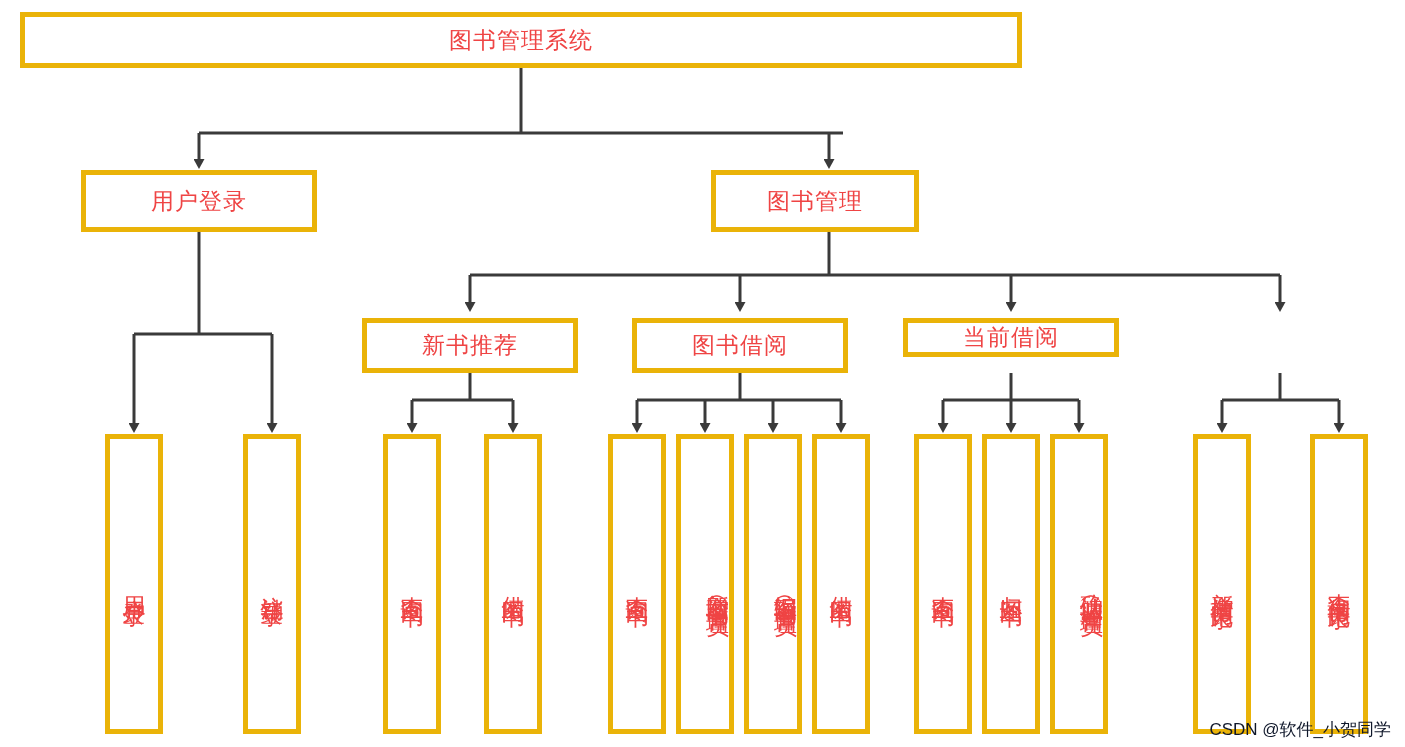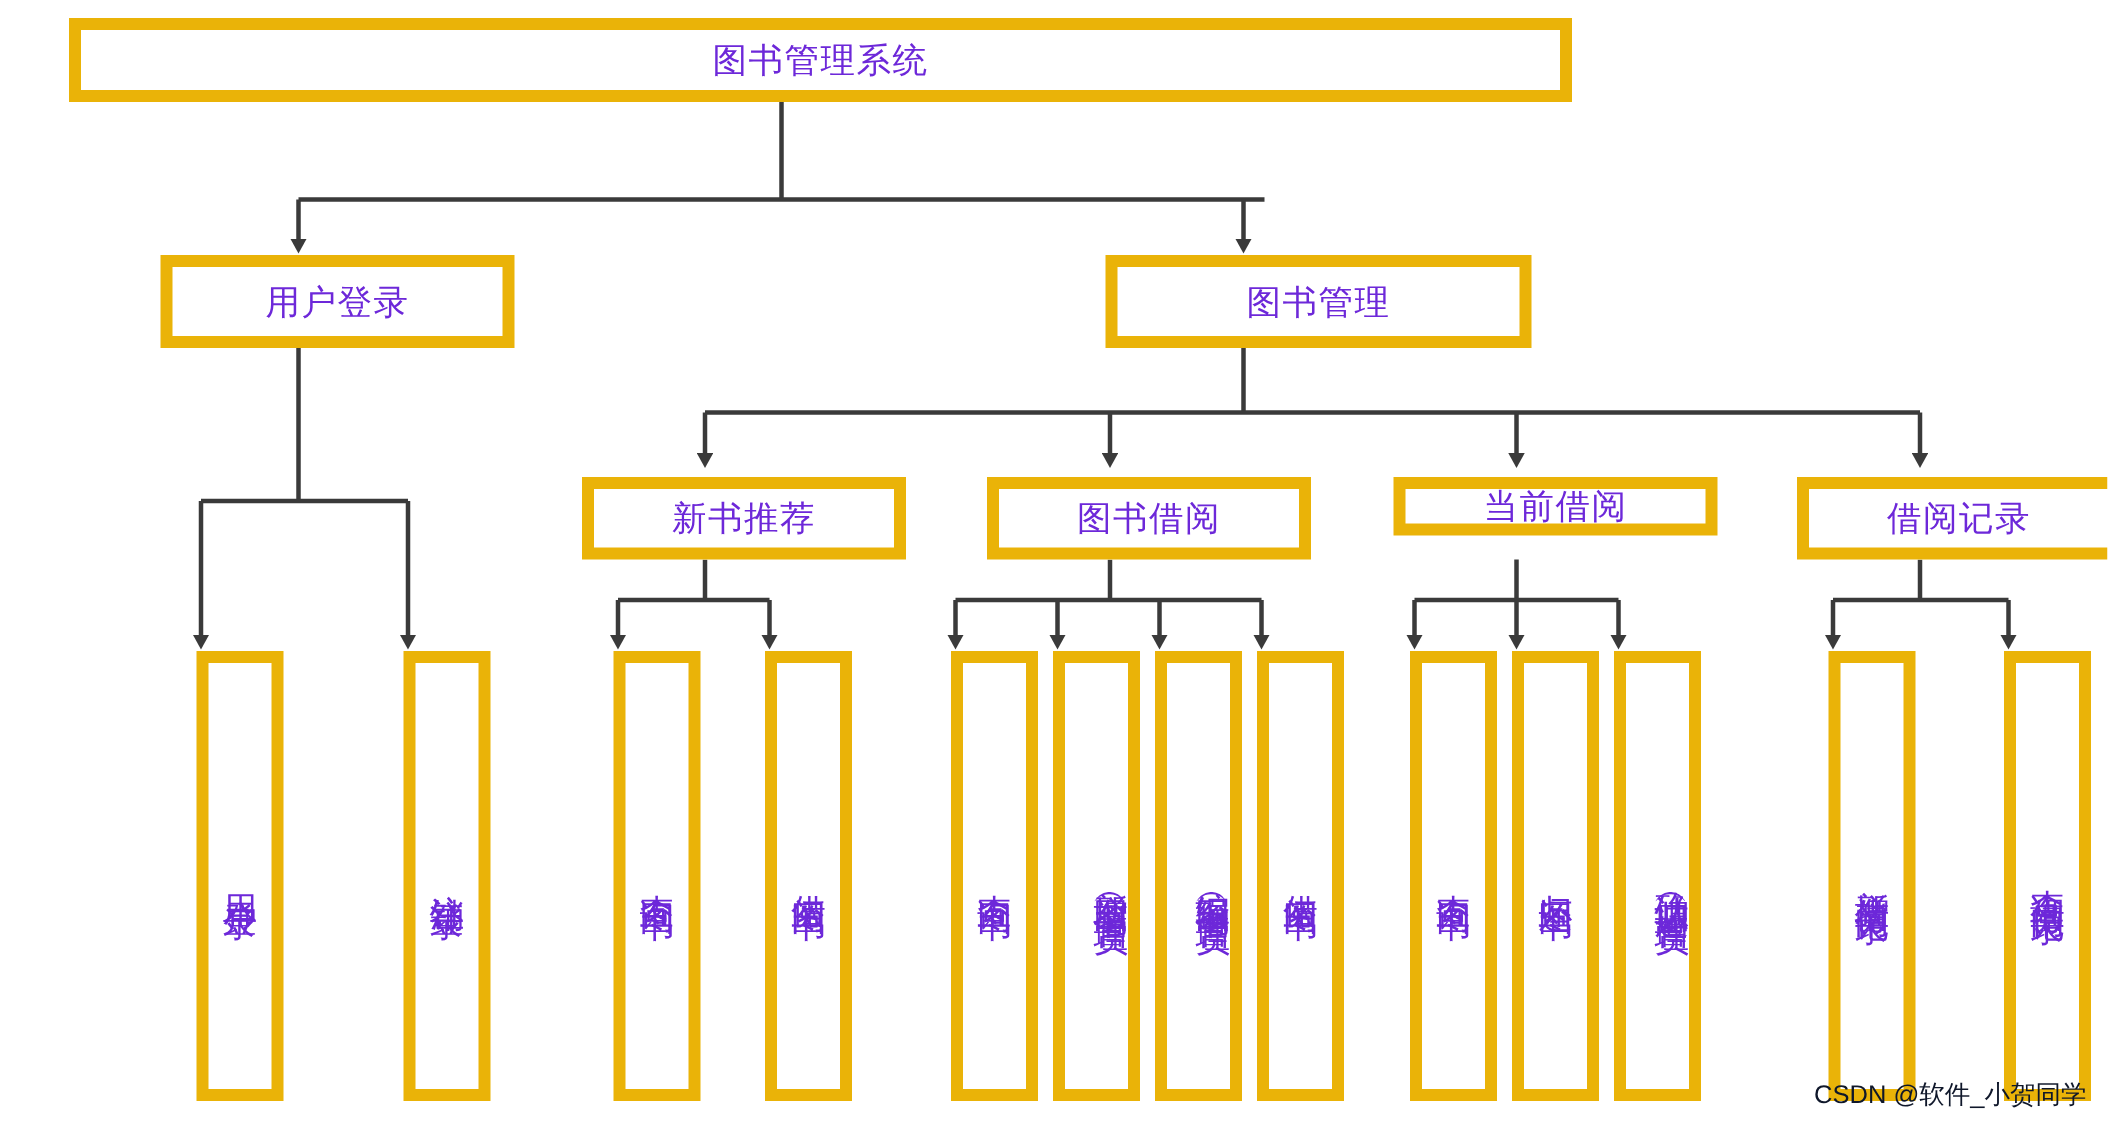--- a/index.html
+++ b/index.html
@@ -22,27 +22,26 @@
     left: 0;
     top: 0;
     width: 1405px;
     height: 747px;
     pointer-events: none;
   }
   .node {
     position: absolute;
     box-sizing: border-box;
     background: #ffffff;
-    border: 8px solid #eab308;
+    border: 5px solid #eab308;
     display: flex;
     align-items: center;
     justify-content: center;
-    color: #6d28d9;
+    color: #ef4444;
     z-index: 2;
-    margin-left: 26px;
   }
   .node.horiz {
     font-size: 23px;
     letter-spacing: 1px;
   }
   .node.vert {
     writing-mode: vertical-rl;
     text-orientation: upright;
     font-size: 23px;
     letter-spacing: 3px;
@@ -116,26 +115,25 @@
       <path d="M1280,373 L1280,400"></path>
       <path d="M1222,400 L1339,400"></path>
       <path d="M1222,400 L1222,424" marker-end="url(#arrow)"></path>
       <path d="M1339,400 L1339,424" marker-end="url(#arrow)"></path>
     </g>
   </svg>
 
   <div class="node horiz" style="left:20px; top:12px; width:1002px; height:56px;">图书管理系统</div>
 
   <div class="node horiz" style="left:81px; top:170px; width:236px; height:62px;">用户登录</div>
-  <div class="node horiz" style="left:711px; top:170px; width:284px; height:62px;">图书管理</div>
+  <div class="node horiz" style="left:711px; top:170px; width:208px; height:62px;">图书管理</div>
 
   <div class="node horiz" style="left:632px; top:318px; width:216px; height:55px;">图书借阅</div>
   <div class="node horiz" style="left:362px; top:318px; width:216px; height:55px;">新书推荐</div>
   <div class="node horiz" style="left:903px; top:318px; width:216px; height:39px;">当前借阅</div>
-  <div class="node horiz" style="left:1172px; top:318px; width:216px; height:55px;">借阅记录</div>
 
   <div class="node vert midpack" style="left:105px; top:434px; width:58px; height:300px;">用户登录</div>
   <div class="node vert midpack" style="left:243px; top:434px; width:58px; height:300px;">注销登录</div>
 
   <div class="node vert midpack" style="left:383px; top:434px; width:58px; height:300px;">查询图书</div>
   <div class="node vert midpack" style="left:484px; top:434px; width:58px; height:300px;">借阅图书</div>
 
   <div class="node vert midpack" style="left:608px; top:434px; width:58px; height:300px;">查询图书</div>
   <div class="node vert" style="left:676px; top:434px; width:58px; height:300px;">新增图书（管理员）</div>
   <div class="node vert" style="left:744px; top:434px; width:58px; height:300px;">编辑图书（管理员）</div>

